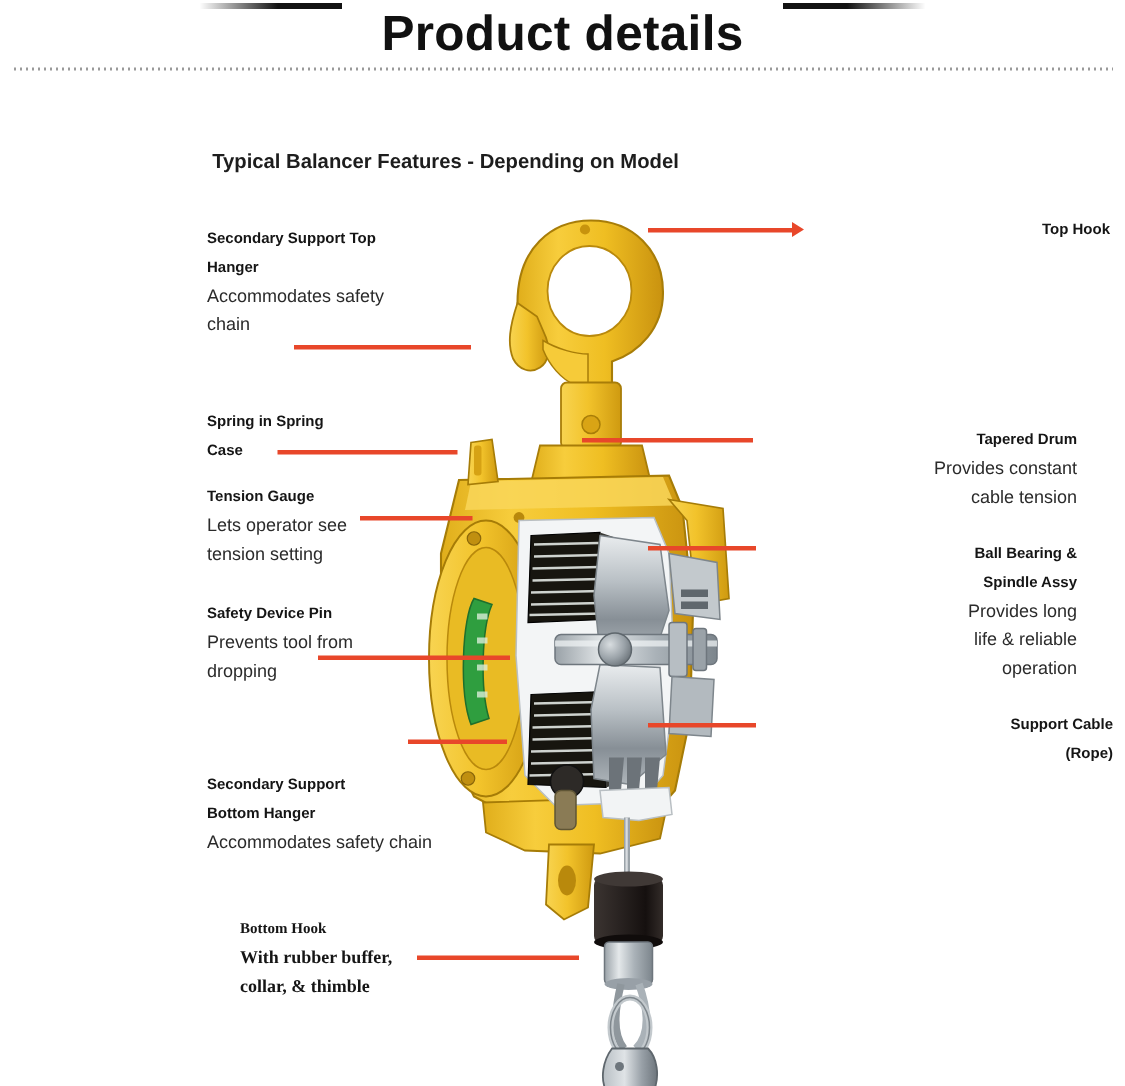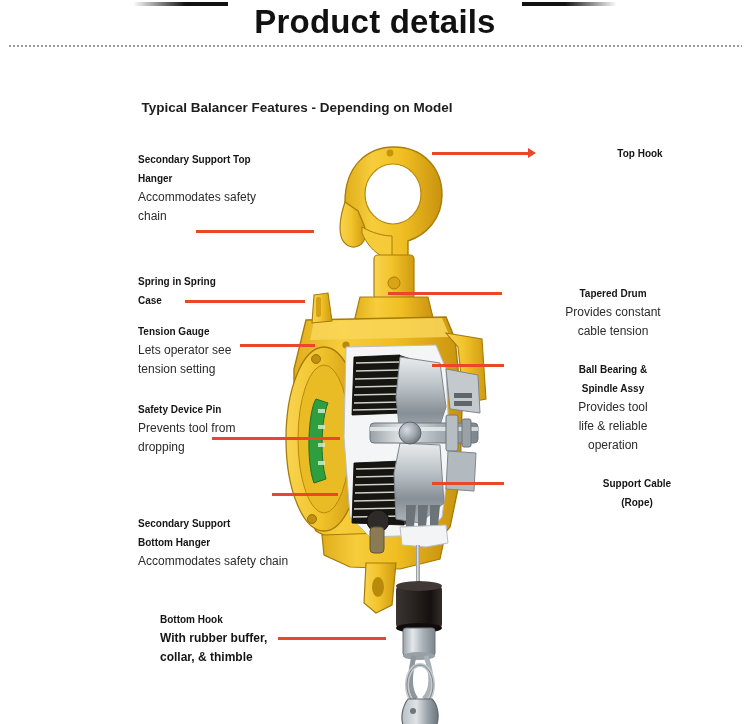--- a/index.html
+++ b/index.html
@@ -83,21 +83,21 @@
     color: #151515;
     line-height: 19px;
   }
   .callout .sub {
     font-size: 12px;
     font-weight: 400;
     color: #2b2b2b;
     line-height: 19px;
   }
   .callout.bold-all .sub { font-weight: 700; color: #151515; }
-  .callout.right-col { text-align: center; }
+  .callout.right-col { text-align: right; }
 
   
   .leader {
     position: absolute;
     height: 3px;
     background: #e8472a;
   }
   .arrow-left, .arrow-right {
     position: absolute;
     width: 0; height: 0;
@@ -351,21 +351,21 @@
   </div>
   <div class="leader" style="left:212px; top:385px; width:128px;"></div>
 
   <div class="callout" style="left:138px; top:432px; width:210px;margin-top:30px;">
     <div class="ttl">Secondary Support</div>
     <div class="ttl">Bottom Hanger</div>
     <div class="sub">Accommodates safety chain</div>
   </div>
   <div class="leader" style="left:272px; top:441px; width:66px;"></div>
 
-  <div class="callout bold-all" style="left:160px; top:558px; width:200px;">
+  <div class="callout bold-all" style="left:160px; top:558px; width:200px;font-family:Liberation Serif, serif;">
     <div class="ttl">Bottom Hook</div>
     <div class="sub">With rubber buffer,</div>
     <div class="sub">collar, &amp; thimble</div>
   </div>
   <div class="leader" style="left:278px; top:585px; width:108px;"></div>
 
   <div class="callout right-col" style="left:540px; top:92px; width:200px;">
     <div class="ttl">Top Hook</div>
   </div>
   <div class="leader" style="left:432px; top:100px; width:98px;"></div>
@@ -374,21 +374,21 @@
   <div class="callout right-col" style="left:508px; top:232px; width:210px;">
     <div class="ttl">Tapered Drum</div>
     <div class="sub">Provides constant</div>
     <div class="sub">cable tension</div>
   </div>
   <div class="leader" style="left:388px; top:240px; width:114px;"></div>
 
   <div class="callout right-col" style="left:508px; top:308px; width:210px;">
     <div class="ttl">Ball Bearing &amp;</div>
     <div class="ttl">Spindle Assy</div>
-    <div class="sub">Provides tool</div>
+    <div class="sub">Provides long</div>
     <div class="sub">life &amp; reliable</div>
     <div class="sub">operation</div>
   </div>
   <div class="leader" style="left:432px; top:312px; width:72px;"></div>
 
   <div class="callout right-col" style="left:508px; top:422px; width:210px;margin-left:24px;">
     <div class="ttl">Support Cable</div>
     <div class="ttl">(Rope)</div>
   </div>
   <div class="leader" style="left:432px; top:430px; width:72px;"></div>

